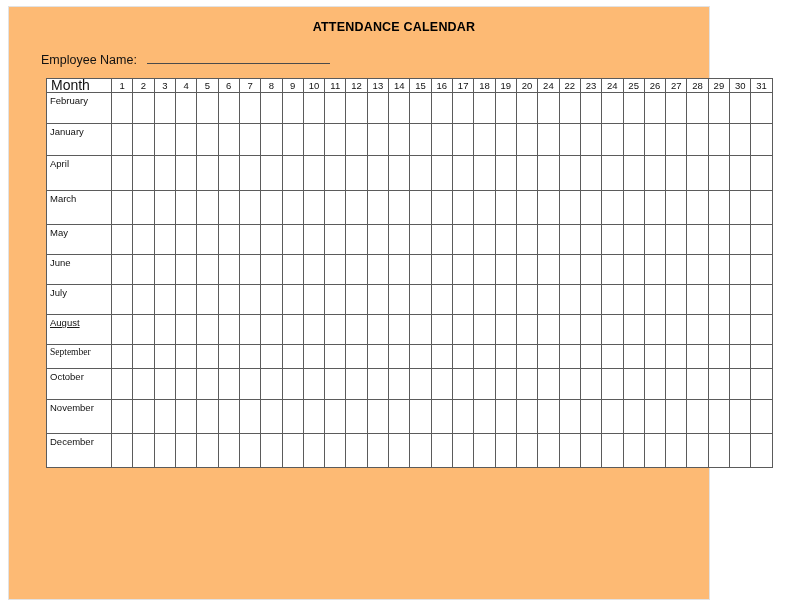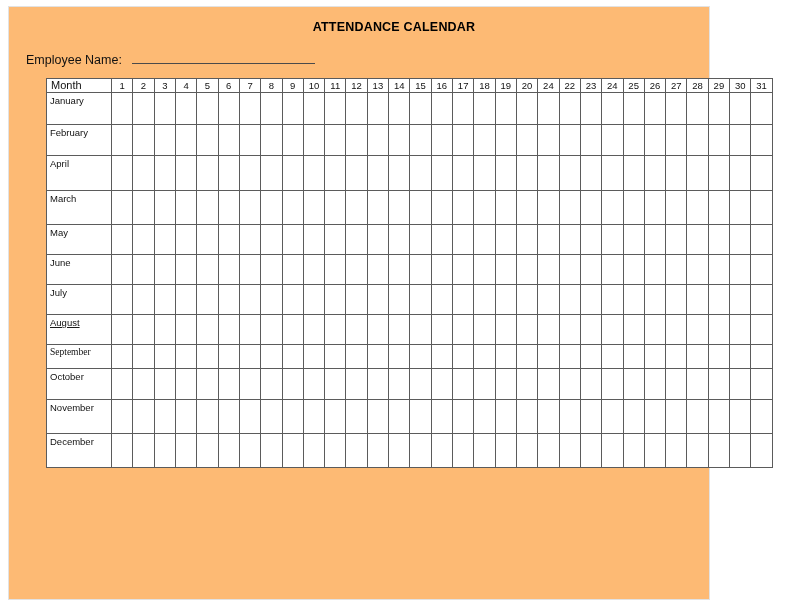--- a/index.html
+++ b/index.html
@@ -33,21 +33,21 @@
     width: 770px;
     text-align: center;
     font-size: 12.5px;
     font-weight: bold;
     letter-spacing: 0.2px;
     color: #000000;
   }
 
   .employee-row {
     position: absolute;
-    left: 17px;
+    left: 32px;
     top: 44px;
     display: flex;
     align-items: baseline;
   }
   .employee-label {
     font-size: 12.5px;
     color: #111111;
     white-space: nowrap;
   }
   .employee-blank {
@@ -91,21 +91,21 @@
     font-size: 9.5px;
     font-weight: normal;
     color: #111111;
     line-height: 13px;
     text-align: center;
     vertical-align: middle;
   }
   thead th.col-month {
     text-align: left;
     padding-left: 4px;
-    font-size: 11px;
+    font-size: 14px;
   }
 
   tbody td {
     vertical-align: top;
   }
   td.cell-month .month-label {
     display: block;
     font-size: 9.5px;
     line-height: 11px;
     padding: 2px 0 0 3px;
@@ -165,59 +165,59 @@
             <th class="col-day">25</th>
             <th class="col-day">26</th>
             <th class="col-day">27</th>
             <th class="col-day">28</th>
             <th class="col-day">29</th>
             <th class="col-day">30</th>
             <th class="col-day">31</th>
           </tr>
       </thead>
       <tbody>
+          <tr style="height: 31px;">
+            <td class="cell-month">
+              <span class="month-label">February</span>
+            </td>
+            <td class="cell-day"></td>
+            <td class="cell-day"></td>
+            <td class="cell-day"></td>
+            <td class="cell-day"></td>
+            <td class="cell-day"></td>
+            <td class="cell-day"></td>
+            <td class="cell-day"></td>
+            <td class="cell-day"></td>
+            <td class="cell-day"></td>
+            <td class="cell-day"></td>
+            <td class="cell-day"></td>
+            <td class="cell-day"></td>
+            <td class="cell-day"></td>
+            <td class="cell-day"></td>
+            <td class="cell-day"></td>
+            <td class="cell-day"></td>
+            <td class="cell-day"></td>
+            <td class="cell-day"></td>
+            <td class="cell-day"></td>
+            <td class="cell-day"></td>
+            <td class="cell-day"></td>
+            <td class="cell-day"></td>
+            <td class="cell-day"></td>
+            <td class="cell-day"></td>
+            <td class="cell-day"></td>
+            <td class="cell-day"></td>
+            <td class="cell-day"></td>
+            <td class="cell-day"></td>
+            <td class="cell-day"></td>
+            <td class="cell-day"></td>
+            <td class="cell-day"></td>
+          </tr>
           <tr style="height: 32px;">
             <td class="cell-month">
               <span class="month-label">January</span>
-            </td>
-            <td class="cell-day"></td>
-            <td class="cell-day"></td>
-            <td class="cell-day"></td>
-            <td class="cell-day"></td>
-            <td class="cell-day"></td>
-            <td class="cell-day"></td>
-            <td class="cell-day"></td>
-            <td class="cell-day"></td>
-            <td class="cell-day"></td>
-            <td class="cell-day"></td>
-            <td class="cell-day"></td>
-            <td class="cell-day"></td>
-            <td class="cell-day"></td>
-            <td class="cell-day"></td>
-            <td class="cell-day"></td>
-            <td class="cell-day"></td>
-            <td class="cell-day"></td>
-            <td class="cell-day"></td>
-            <td class="cell-day"></td>
-            <td class="cell-day"></td>
-            <td class="cell-day"></td>
-            <td class="cell-day"></td>
-            <td class="cell-day"></td>
-            <td class="cell-day"></td>
-            <td class="cell-day"></td>
-            <td class="cell-day"></td>
-            <td class="cell-day"></td>
-            <td class="cell-day"></td>
-            <td class="cell-day"></td>
-            <td class="cell-day"></td>
-            <td class="cell-day"></td>
-          </tr>
-          <tr style="height: 31px;">
-            <td class="cell-month">
-              <span class="month-label">February</span>
             </td>
             <td class="cell-day"></td>
             <td class="cell-day"></td>
             <td class="cell-day"></td>
             <td class="cell-day"></td>
             <td class="cell-day"></td>
             <td class="cell-day"></td>
             <td class="cell-day"></td>
             <td class="cell-day"></td>
             <td class="cell-day"></td>

